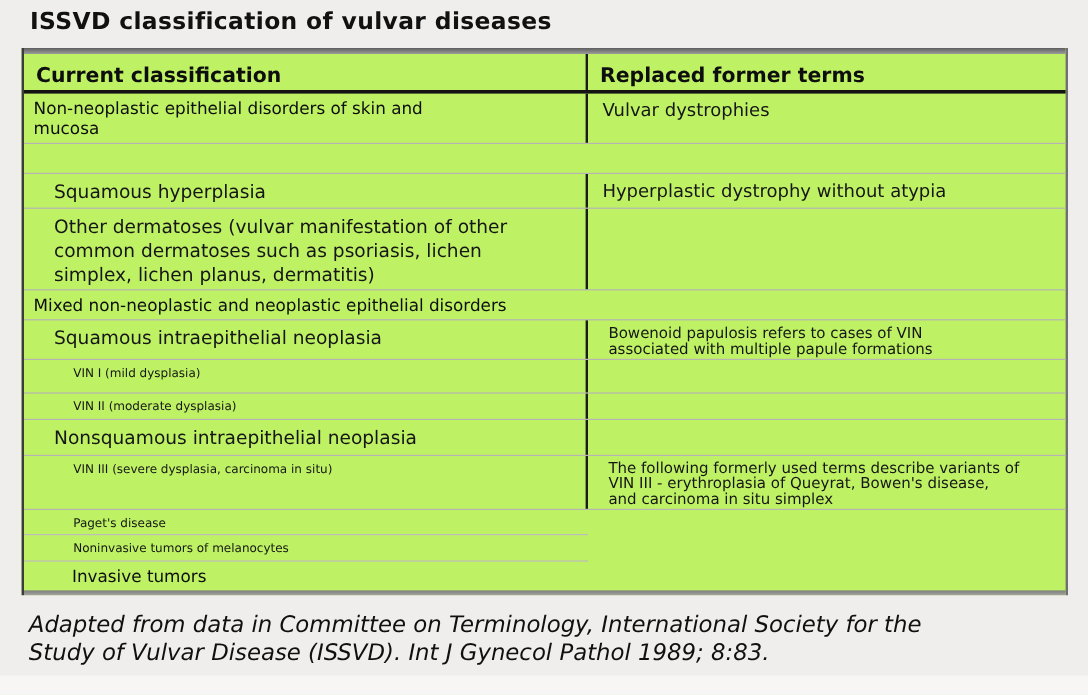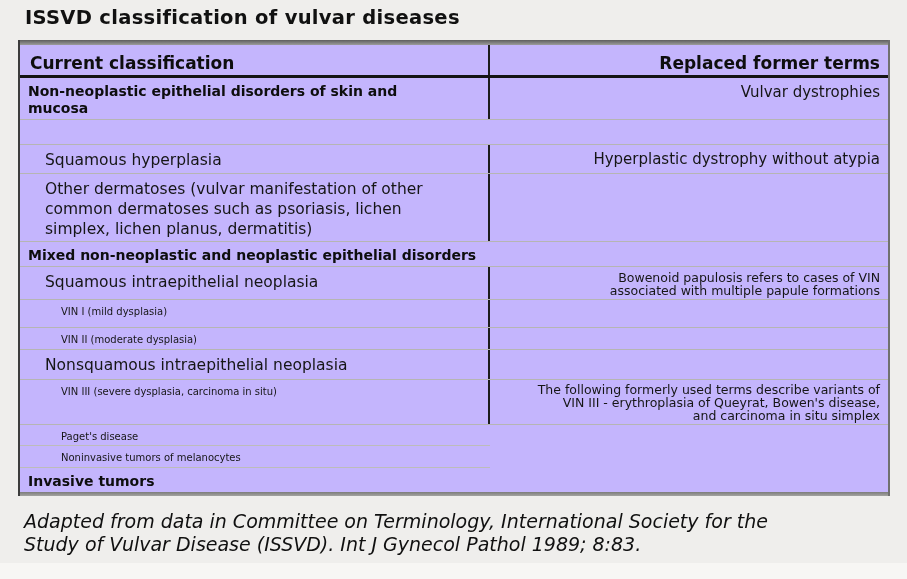--- a/index.html
+++ b/index.html
@@ -10,42 +10,42 @@
     color:#161616;
     position:relative;
     overflow:hidden;
   }
   .page-title {
     position:absolute; left:25px; top:6px;
     font-size:19.5px; font-weight:bold; letter-spacing:0.3px; color:#111;
   }
   .issvd-table {
     position:absolute; left:18px; top:40px; width:872px;
-    background:#c4b5fd;
+    background:#bef264;
     border-left:2px solid #3c3c3c;
     border-right:2px solid #707070;
   }
   .topbar { height:5px; background:linear-gradient(to bottom,#5e5e5e,#9c9c9c); }
   .botbar { height:4px; background:linear-gradient(to bottom,#7d7d7b,#a3a3a1); }
   .row { display:flex; border-bottom:1px solid #b6b5b3; }
   .r-header { border-bottom:3px solid #141414; min-height:33px; }
   .cell { white-space:pre-line; }
   .cell-l { width:470px; flex:none; }
-  .cell-r { flex:1; padding:5px 8px 2px 12px; font-size:15px;text-align:right; }
+  .cell-r { flex:1; padding:5px 8px 2px 12px; font-size:15px; }
   .divided .cell-l { border-right:2px solid #1c1c1c; }
   .hdr { font-size:17px; font-weight:bold; padding:8px 8px 2px 10px; color:#0e0e0e; }
-  .cat { font-size:14px; font-weight:bold; padding:5px 8px 2px 8px; line-height:1.2; color:#0e0e0e; }
+  .cat { font-size:14px; font-weight:normal; padding:5px 8px 2px 8px; line-height:1.2; color:#0e0e0e; }
   .l1 { font-size:15.5px; padding:5px 8px 2px 25px; line-height:1.3; }
   .l2 { font-size:10px; padding:5px 8px 2px 41px; line-height:13px; }
   .small { font-size:12.5px; line-height:13px; }
   .cell-r.small { padding-top:4px;padding-left:17px; }
   .full-cell { width:100%; }
   .leftonly { border-bottom:none; }
   .leftonly .cell-l { border-bottom:1px solid #bdbcba; }
-  .nobord { border-bottom:none; }
+  .nobord { border-bottom:none;padding-left:32px; }
   .h32{min-height:32px} .h25{min-height:25px} .h29{min-height:29px} .h65{min-height:65px}
   .h21{min-height:21px} .h28{min-height:28px} .h31{min-height:31px} .h22{min-height:22px}
   .h41{min-height:41px} .h30{min-height:30px} .h20{min-height:20px}
   .r-viniii .cell-r { padding-top:3px; }
   .footer {
     position:absolute; left:24px; top:510px; width:866px;
     font-size:19px; font-style:italic; line-height:1.2; color:#101010;
     white-space:pre-line;
   }
   .bottom-strip { position:absolute; left:0; top:563px; width:907px; height:16px; background:#f7f6f4; }

